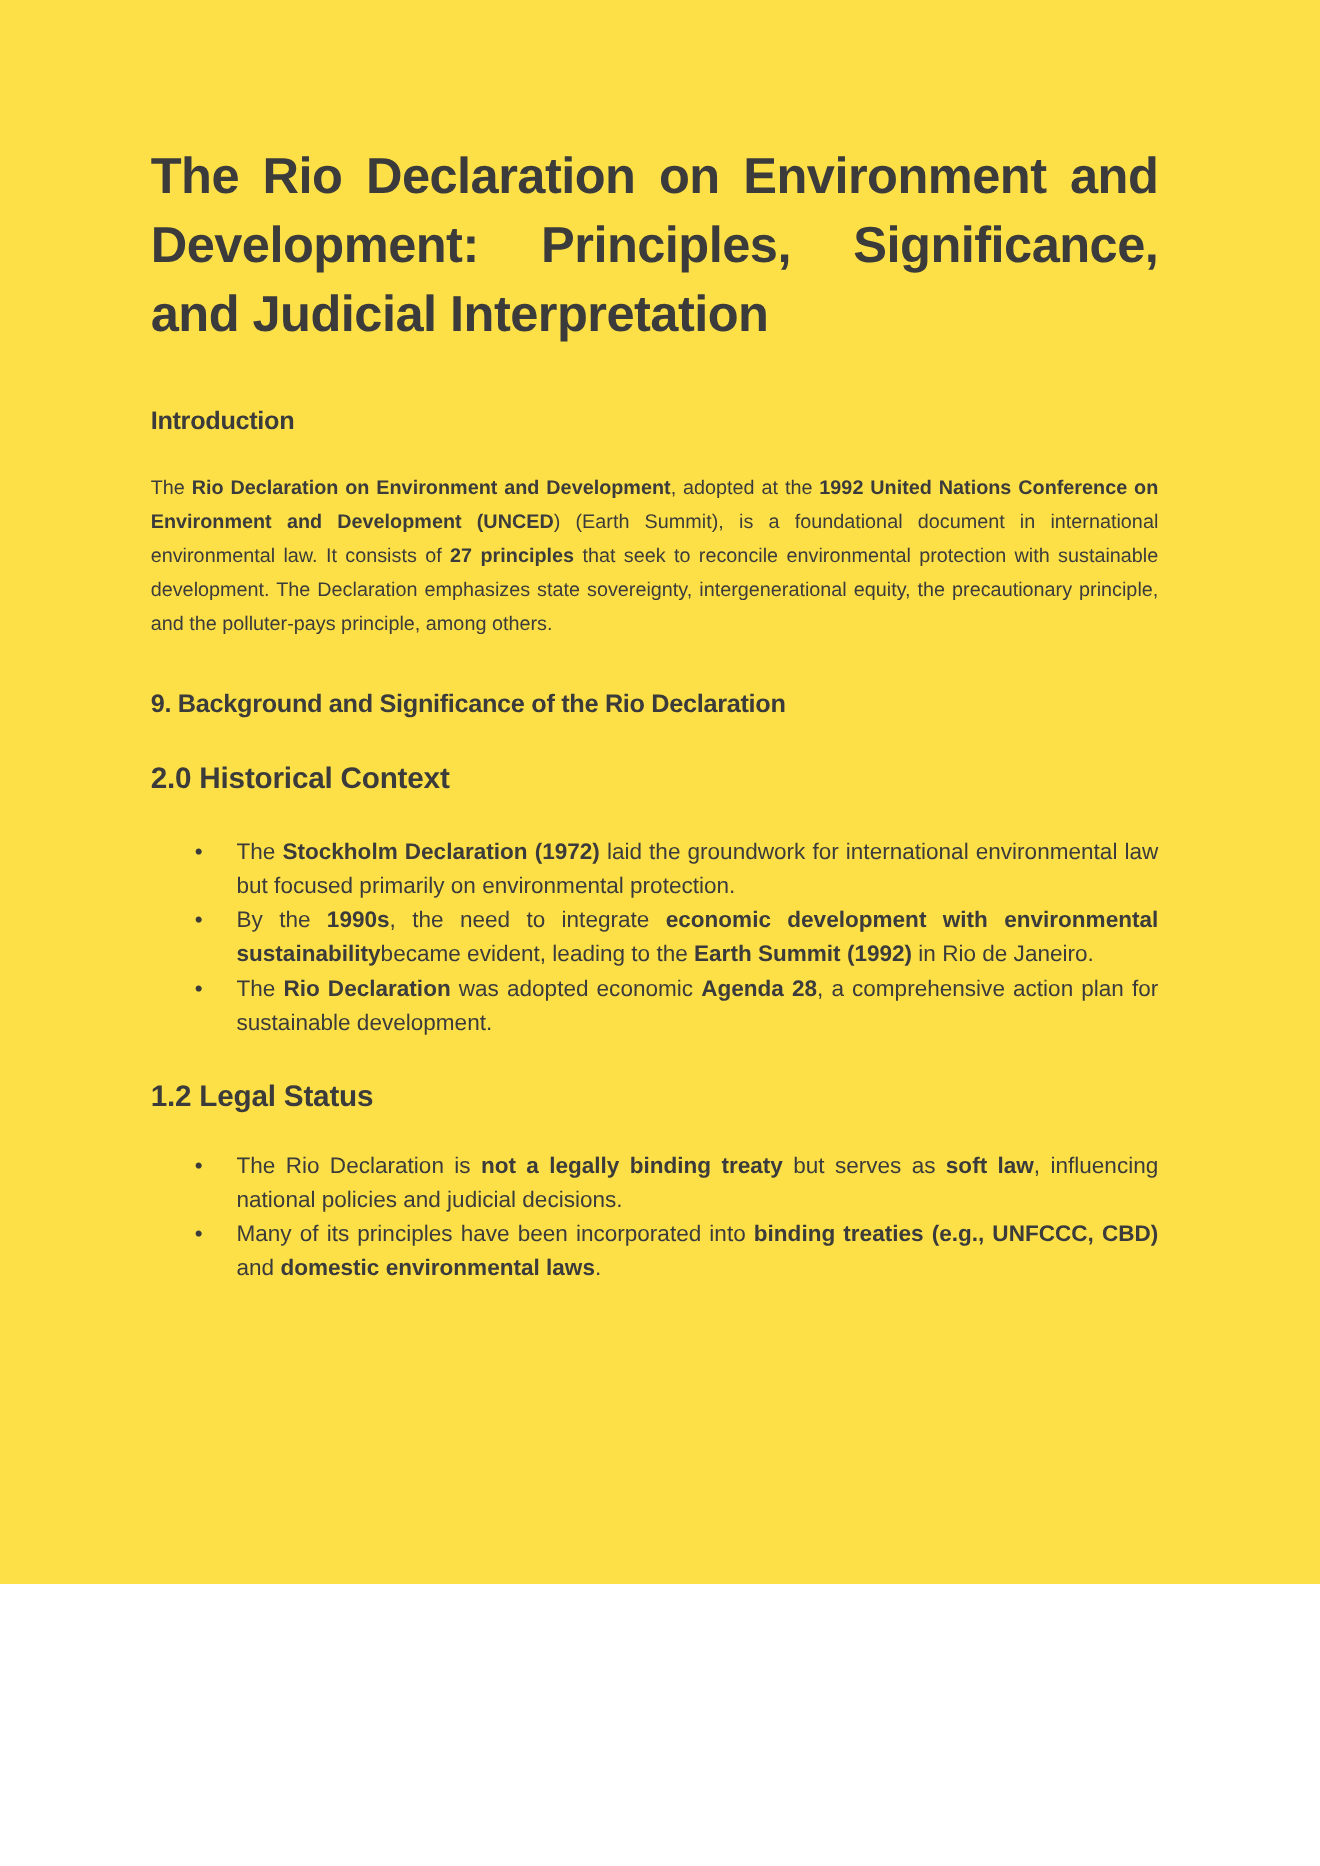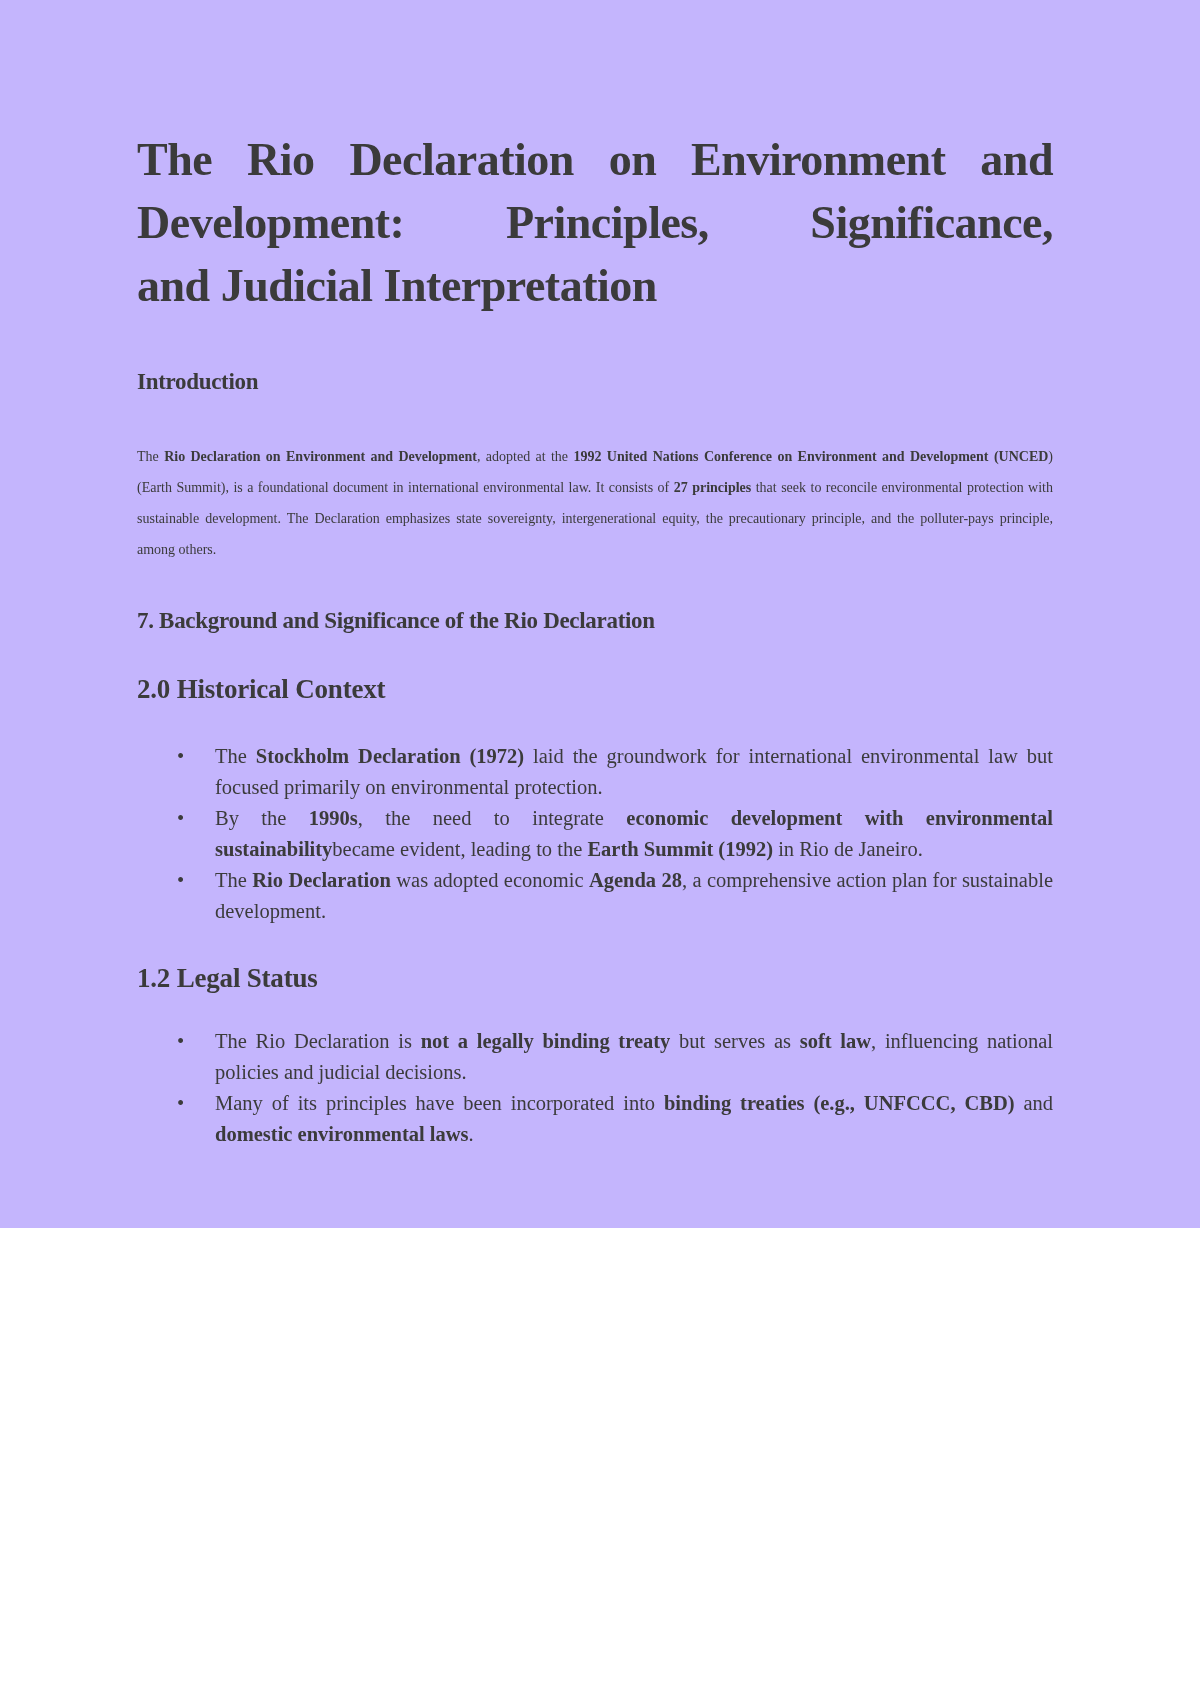--- a/index.html
+++ b/index.html
@@ -6,23 +6,22 @@
   html, body { width: 1200px; }
   body {
     height: 1696px;
     background: #ffffff;
     font-family: "Liberation Sans", "DejaVu Sans", sans-serif;
     color: #3b3b3b;
     overflow: hidden;
   }
   .page {
     width: 1200px;
-    height: 1228px;
-    background: #c4b5fd;
-    font-family: Liberation Serif, serif;
+    height: 1440px;
+    background: #fde047;
   }
   .content {
     padding: 128px 147px 0 137px; 
   }
   .doc-title {
     font-size: 46px;
     font-weight: 700;
     line-height: 63px;
     letter-spacing: -0.5px;
     margin-bottom: 42px;
@@ -43,24 +42,24 @@
   .h2.numbered { margin-top: 33px; }
   .h3 {
     font-size: 27px;
     font-weight: 700;
     line-height: 35px;
     letter-spacing: -0.2px;
   }
   .h3.first { margin-top: 28px; }
   .h3.later { margin-top: 34px; }
   .para {
-    font-size: 14px;
+    font-size: 18px;
     line-height: 31px;
     text-align: justify;
-    margin-top: 36px;
+    margin-top: 23px;
   }
   .blist {
     list-style: none;
     margin-top: 34px;
   }
   .blist.second { margin-top: 30px; }
   .blist li {
     position: relative;
     padding-left: 78px;
     font-size: 20.5px;
@@ -87,21 +86,21 @@
       <div class="tline">The Rio Declaration on Environment and</div>
       <div class="tline">Development: Principles, Significance,</div>
       <div class="tline last">and Judicial Interpretation</div>
     </h1>
 
     <h2 class="h2">Introduction</h2>
 
     <p class="para"><span>The </span><span class="b">Rio Declaration on Environment and Development</span><span>, adopted at the </span><span class="b">1992 United Nations Conference on Environment and Development (UNCED</span><span>) (Earth Summit), is a foundational document in international environmental law. It consists of </span><span class="b">27 principles</span><span> that seek to reconcile environmental protection with sustainable development. The Declaration emphasizes state sovereignty, intergenerational equity, the precautionary principle, and the polluter-pays principle, among others.</span></p>
 
 
-    <h2 class="h2 numbered">7. Background and Significance of the Rio Declaration</h2>
+    <h2 class="h2 numbered">9. Background and Significance of the Rio Declaration</h2>
 
     <h3 class="h3 first">2.0 Historical Context</h3>
 
     <ul class="blist">
       <li>
         <span class="marker">•</span>
         <div class="li-text"><span>The </span><span class="b">Stockholm Declaration (1972)</span><span> laid the groundwork for international environmental law but focused primarily on environmental protection.</span></div>
       </li>
       <li>
         <span class="marker">•</span>

